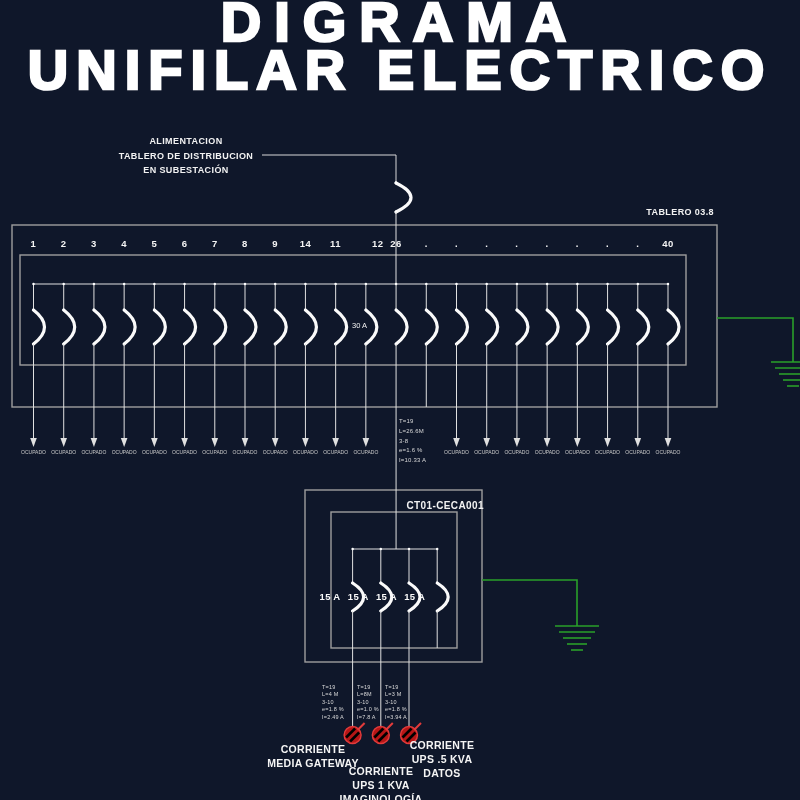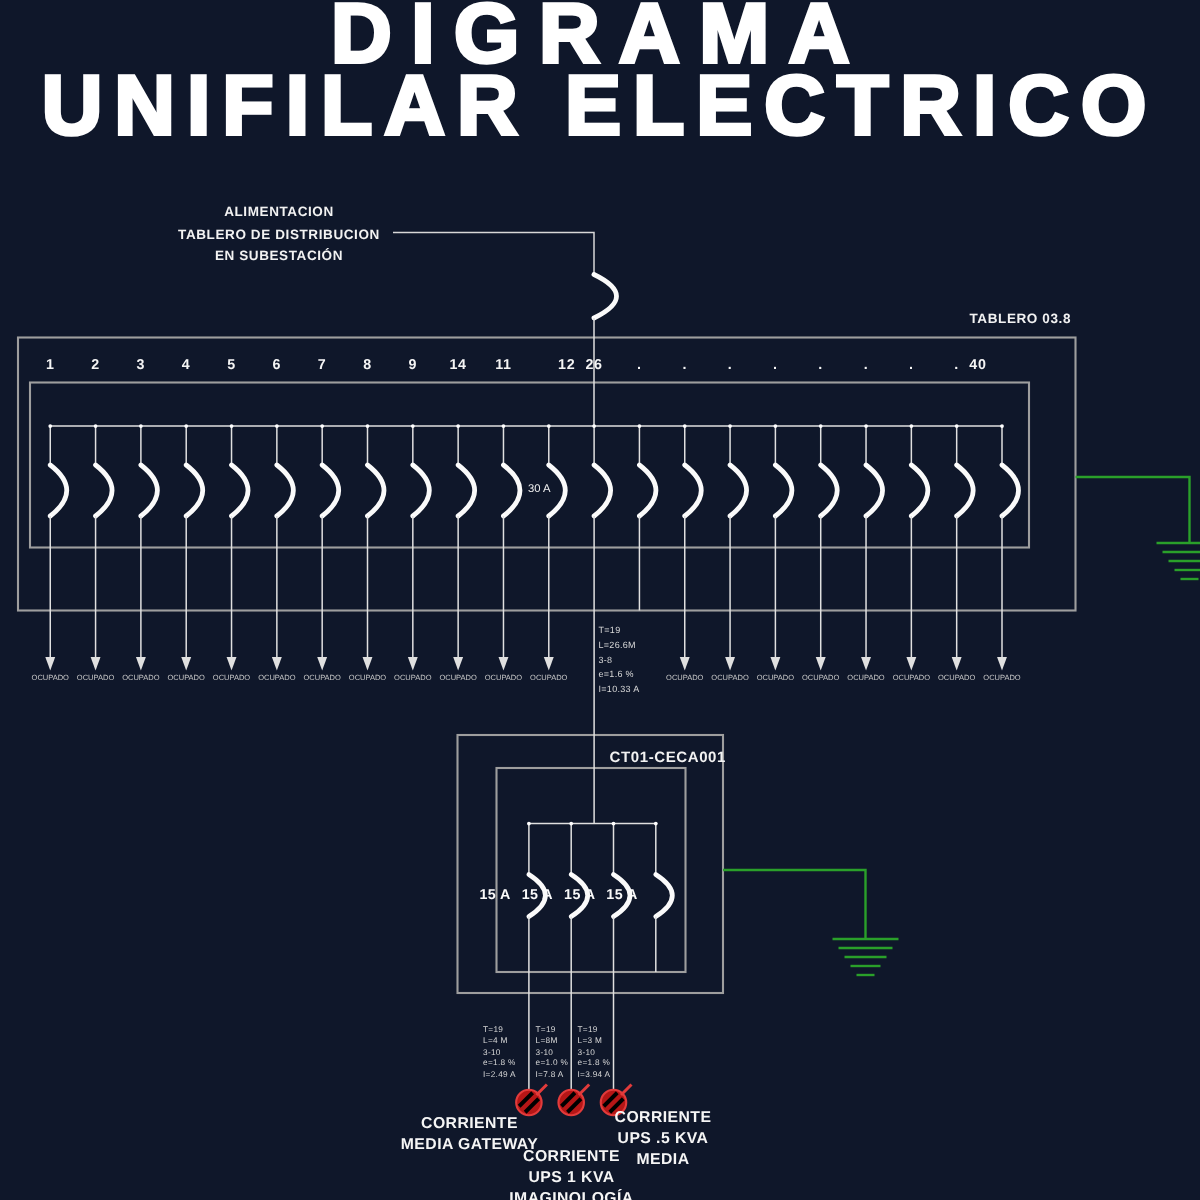--- a/index.html
+++ b/index.html
@@ -312,21 +312,21 @@
       <div class="num" style="left: 503.929px; top: 238px;">.</div>
       <div class="ocu" style="left: 501.929px; top: 449px;">OCUPADO</div>
       <div class="num" style="left: 534.143px; top: 238px;">.</div>
       <div class="ocu" style="left: 532.143px; top: 449px;">OCUPADO</div>
       <div class="num" style="left: 564.357px; top: 238px;">.</div>
       <div class="ocu" style="left: 562.357px; top: 449px;">OCUPADO</div>
       <div class="num" style="left: 594.571px; top: 238px;">.</div>
       <div class="ocu" style="left: 592.571px; top: 449px;">OCUPADO</div>
       <div class="num" style="left: 624.786px; top: 238px;">.</div>
       <div class="ocu" style="left: 622.786px; top: 449px;">OCUPADO</div>
-      <div class="num" style="left: 639px; top: 238px;">40</div>
+      <div class="num" style="left: 655px; top: 238px;">40</div>
       <div class="ocu" style="left: 653px; top: 449px;">OCUPADO</div>
       <div class="brk-rating" style="left: 319.6px; top: 591px; width: 31px;">15 A</div>
       <div class="brk-rating" style="left: 347.8px; top: 591px; width: 31px;">15 A</div>
       <div class="brk-rating" style="left: 376px; top: 591px; width: 31px;">15 A</div>
       <div class="brk-rating" style="left: 404.2px; top: 591px; width: 31px;">15 A</div>
       <div class="info" style="left: 322px; top: 684px;">
         <div>T=19</div>
         <div>L=4 M</div>
         <div>3-10</div>
         <div>e=1.8 %</div>
@@ -351,16 +351,16 @@
       <div class="info" style="left: 385px; top: 684px;">
         <div>T=19</div>
         <div>L=3 M</div>
         <div>3-10</div>
         <div>e=1.8 %</div>
         <div>I=3.94 A</div>
       </div>
       <div class="load-label" style="left: 372px; top: 738px;">
         <div>CORRIENTE</div>
         <div>UPS .5 KVA</div>
-        <div>MEDIA</div>
+        <div>DATOS</div>
       </div>
     </div>
 </div>
 
 </body></html>

